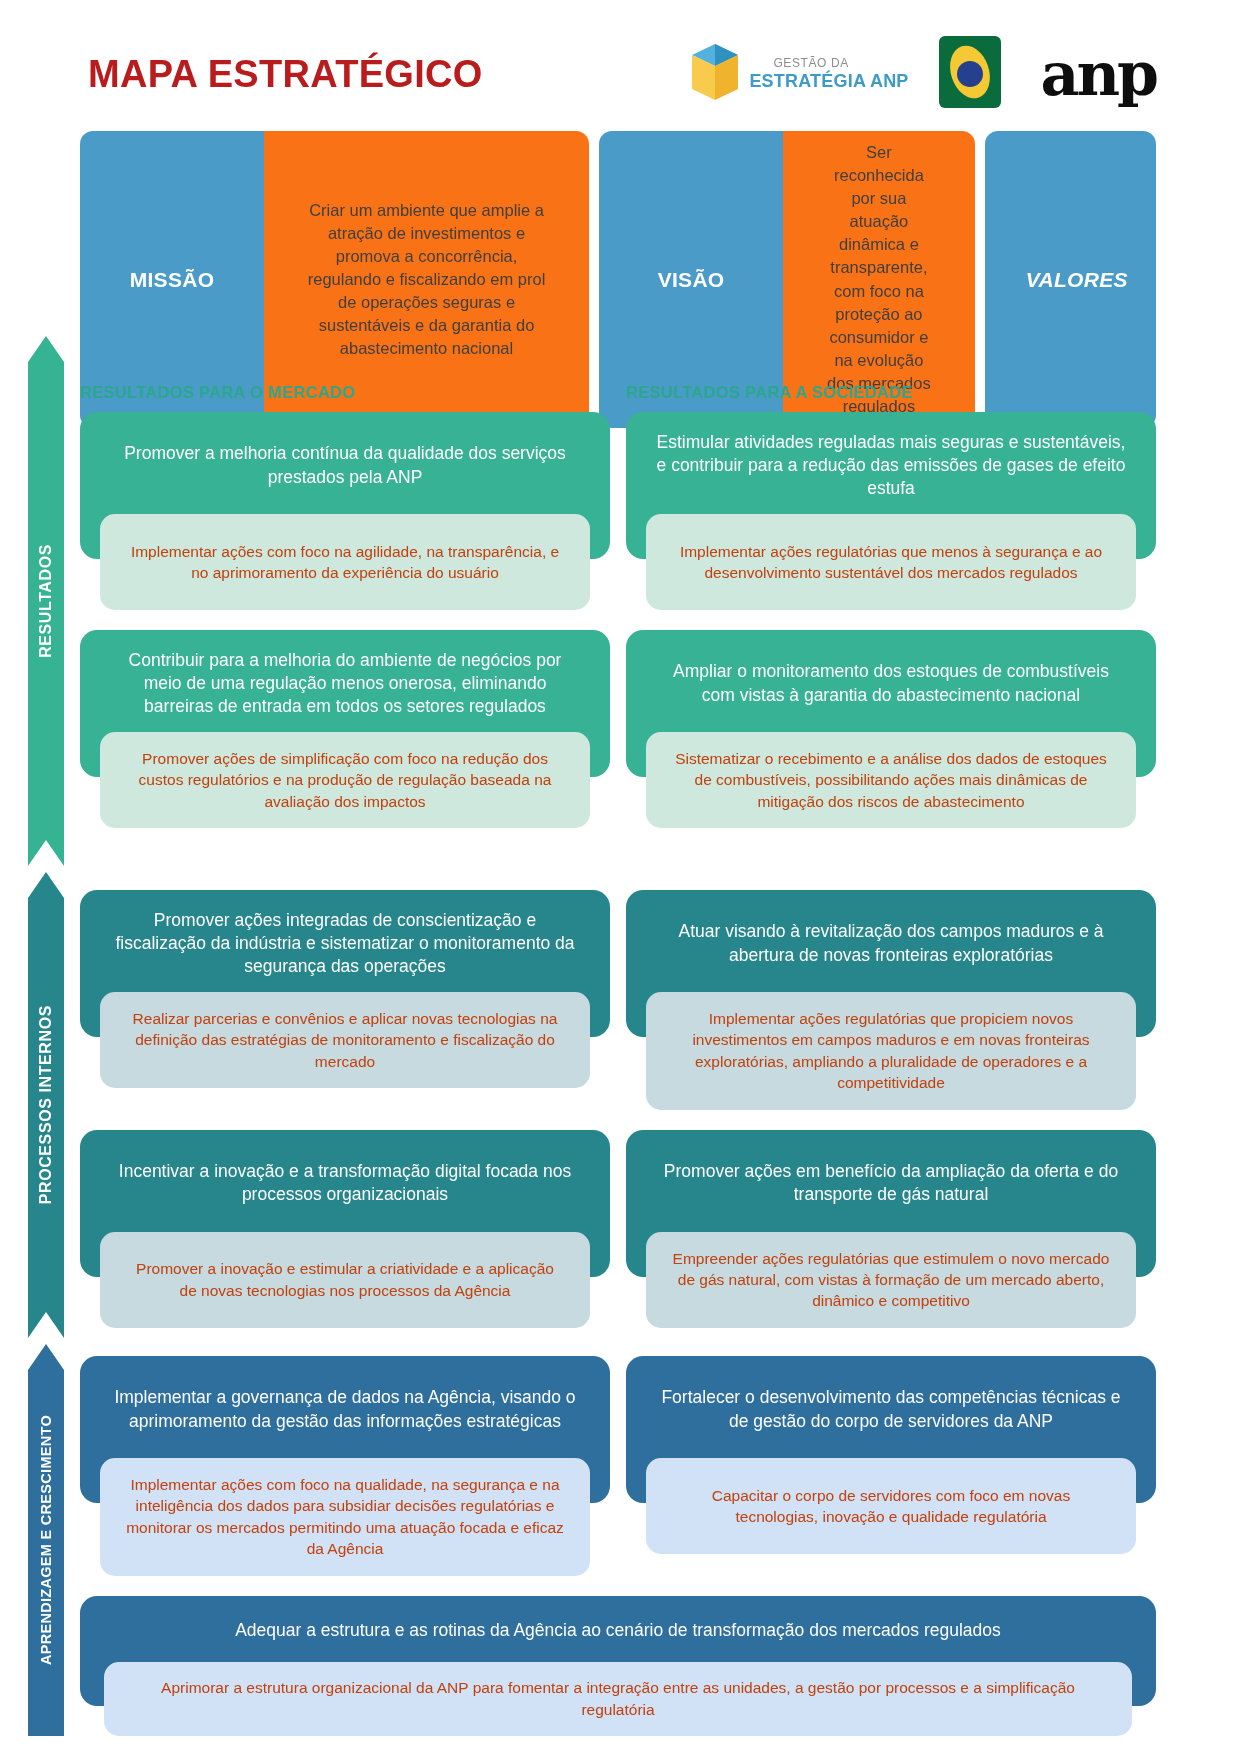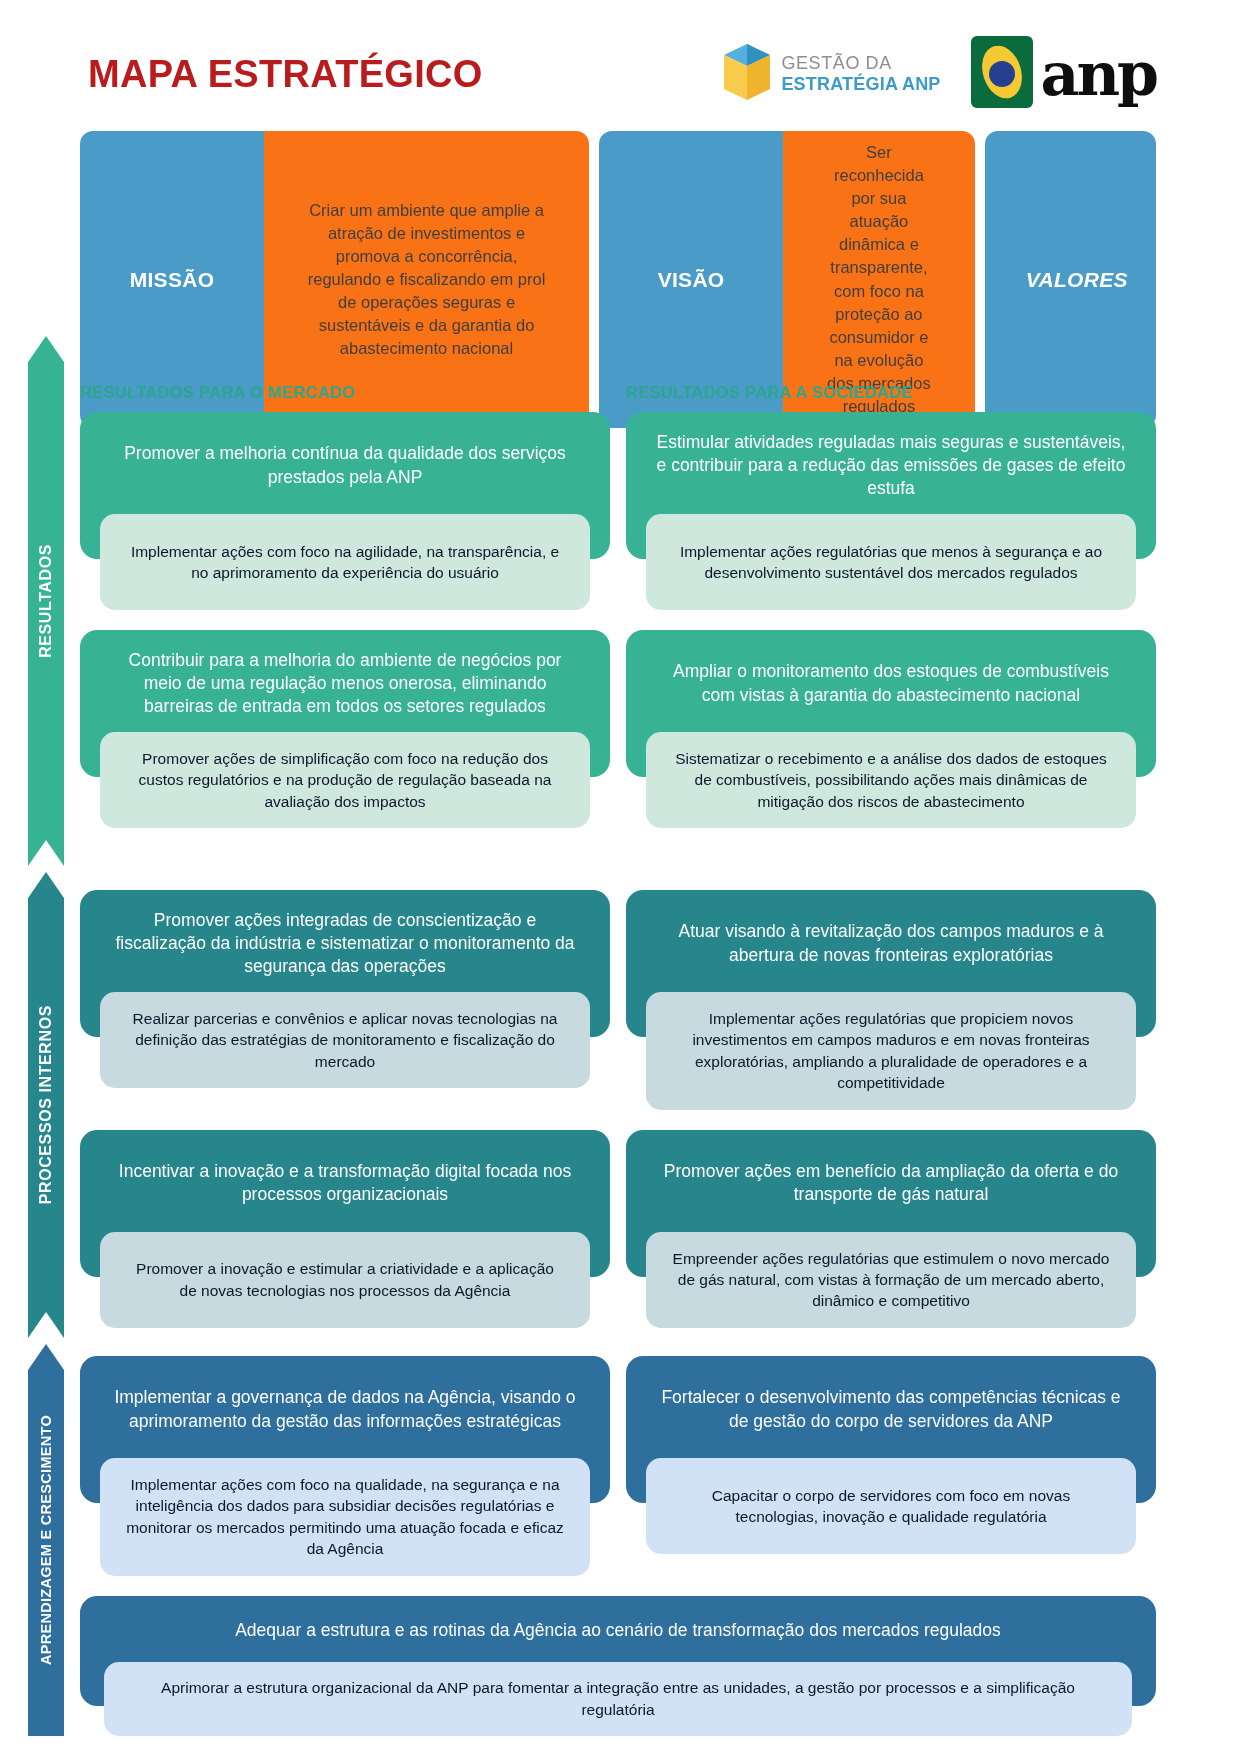--- a/index.html
+++ b/index.html
@@ -6,25 +6,25 @@
   .page{position:relative;width:1240px;height:1754px;background:#ffffff;overflow:hidden;
         font-family:"Liberation Sans",sans-serif;}
 
   
   .header{position:absolute;top:38px;left:88px;right:84px;height:72px;
           display:flex;align-items:center;justify-content:space-between;}
   .title{font-size:38px;font-weight:bold;color:#b91c1c;letter-spacing:.3px;}
   .logos{display:flex;align-items:center;gap:30px;}
   .logo-gestao{display:flex;align-items:center;gap:11px;}
   .gestao-text{display:flex;flex-direction:column;line-height:1.15;}
-  .gestao-l1{font-size:18px;color:#8E8E8E;letter-spacing:.6px;}
+  .gestao-l1{font-size:12px;color:#8E8E8E;letter-spacing:.6px;margin-left:24px;}
   .gestao-l2{font-size:18px;font-weight:bold;color:#3D9BC8;letter-spacing:.2px;}
   .logo-anp{display:flex;align-items:center;gap:8px;}
   .anp-word{font-family:"DejaVu Serif",serif;font-weight:bold;font-size:60px;color:#0e0e0e;
-            line-height:.85;letter-spacing:-3px;}
+            line-height:.85;letter-spacing:-3px;margin-left:32px;}
 
   
   .mvv{position:absolute;top:131px;left:80px;width:1076px;display:flex;flex-direction:row;gap:10px;}
   .mvv-row{display:flex;border-radius:13px;overflow:hidden;}
   .mvv-label{width:184px;flex:none;background:#4A9BC8;color:#fff;font-weight:bold;font-size:21px;
              display:flex;align-items:center;justify-content:center;letter-spacing:.3px;}
   .mvv-text{flex:1;background:#f97316;color:#3F3F3F;font-size:16.5px;line-height:1.4;
             display:flex;align-items:center;justify-content:center;text-align:center;padding:10px 38px;min-height:48px;}
   .row-m{min-height:68px;} .row-v{min-height:70px;} .row-va{min-height:67px;font-style:italic;}
 
@@ -36,21 +36,21 @@
   
   .grid{position:absolute;left:80px;width:1076px;display:grid;grid-template-columns:1fr 1fr;
         column-gap:16px;row-gap:20px;align-items:start;}
   #s1{top:412px;} #s2{top:890px;} #s3{top:1356px;}
   .group{position:relative;}
   .full{grid-column:1 / -1;}
   .head{box-sizing:border-box;min-height:147px;border-radius:17px;color:#fff;
         font-size:17.5px;line-height:1.32;display:flex;align-items:center;justify-content:center;
         text-align:center;padding:10px 30px 50px;}
   .sub{box-sizing:border-box;position:relative;margin:-45px 20px 0;border-radius:15px;
-       font-size:15.5px;line-height:1.38;color:#0f172a;display:flex;align-items:center;
+       font-size:15.5px;line-height:1.38;color:#c2410c;display:flex;align-items:center;
        justify-content:center;text-align:center;padding:16px 26px;min-height:96px;}
   .full .head{min-height:110px;padding:8px 46px 48px;}
   .full .sub{min-height:74px;margin:-44px 24px 0;padding:12px 40px;}
 
   .s1 .head{background:#38B295;} .s1 .sub{background:#CEE8DD;}
   .s2 .head{background:#26868C;} .s2 .sub{background:#C6DADF;}
   .s3 .head{background:#2E6F9D;} .s3 .sub{background:#D2E2F6;}
 
   
   .band{position:absolute;left:28px;width:36px;display:flex;align-items:center;justify-content:center;}

